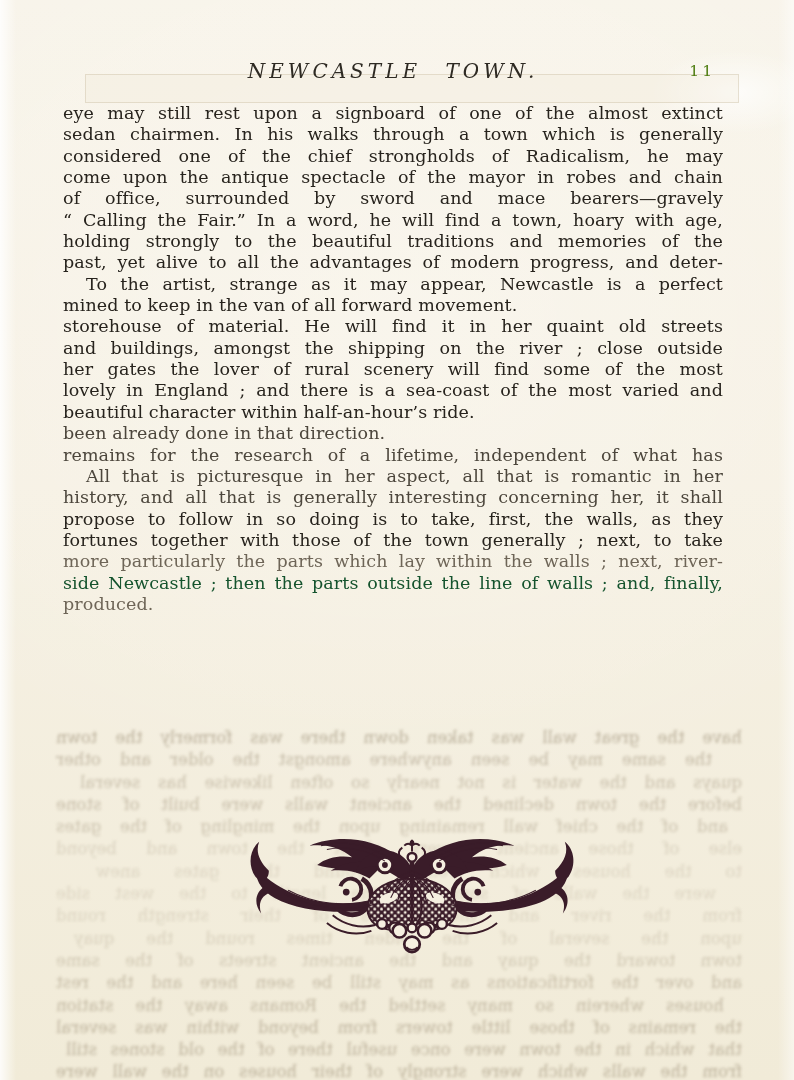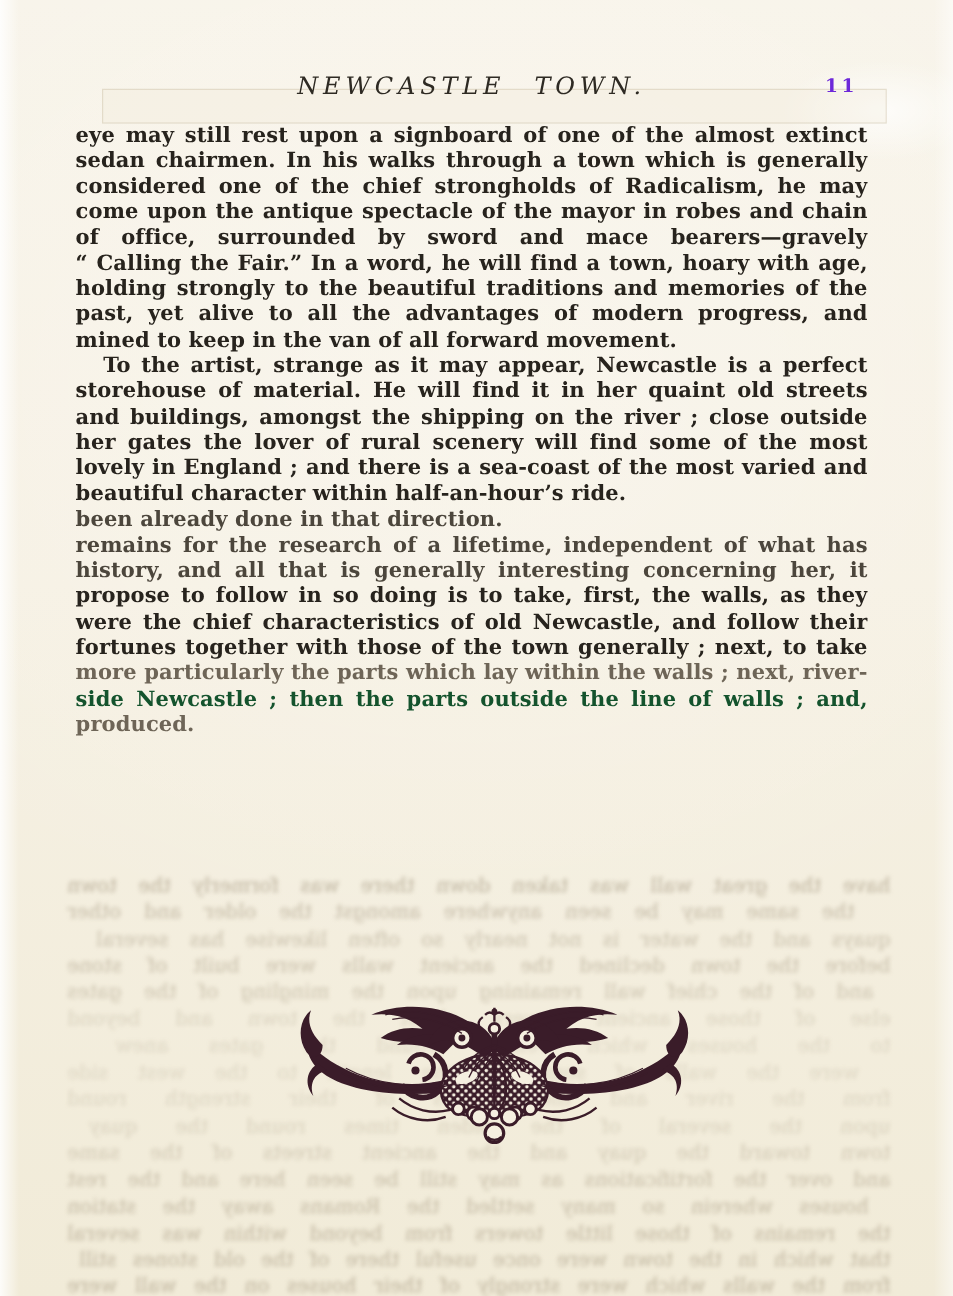--- a/index.html
+++ b/index.html
@@ -15,35 +15,35 @@
   }
   .page{position:absolute;inset:0;}
 
   
   .header{position:absolute;left:63px;top:58px;width:660px;height:30px;}
   .title{
     text-align:center;font-style:italic;font-size:20px;color:#2e2a23;
     letter-spacing:4px;word-spacing:14px;line-height:26px;
   }
   .pagenum{
-    position:absolute;right:8px;top:4px;font-size:15.5px;color:#6d28d9;letter-spacing:3px;font-weight:bold;
+    position:absolute;right:8px;top:4px;font-size:15.5px;color:#4d7c0f;letter-spacing:3px;
   }
   
   .headband{
     position:absolute;left:85px;top:74px;width:652px;height:27px;
     border:1px solid rgba(172,155,120,.25);
     background:rgba(238,231,212,.25);
     filter:blur(.4px);
   }
 
   
   .bodytext{position:absolute;left:63px;top:103px;width:660px;z-index:3;color:#27231d;}
   .ln{
     font-size:17.5px;height:21.35px;line-height:21.35px;overflow:hidden;
-    text-align:justify;text-align-last:justify;letter-spacing:.1px;font-weight:bold;
+    text-align:justify;text-align-last:justify;letter-spacing:.1px;
   }
   .ln.last{text-align-last:left;}
   .ln.ind{text-indent:23px;}
   .f1{color:#4c463c;}
   .f2{color:#6e6557;}
   .f3{color:#14532d;}
 
   
   .ghost{
     position:absolute;left:56px;top:727px;width:686px;z-index:1;
@@ -106,35 +106,35 @@
   <div class="bodytext">
 
     <div class="ln">eye may still rest upon a signboard of one of the almost extinct</div>
     <div class="ln">sedan chairmen.  In his walks through a town which is generally</div>
     <div class="ln">considered one of the chief strongholds of Radicalism, he may</div>
     <div class="ln">come upon the antique spectacle of the mayor in robes and chain</div>
     <div class="ln">of office, surrounded by sword and mace bearers—gravely</div>
     <div class="ln">“ Calling the Fair.”  In a word, he will find a town, hoary with age,</div>
     <div class="ln">holding strongly to the beautiful traditions and memories of the</div>
     <div class="ln">past, yet alive to all the advantages of modern progress, and deter-</div>
+    <div class="ln ind">To the artist, strange as it may appear, Newcastle is a perfect</div>
+
     <div class="ln last">mined to keep in the van of all forward movement.</div>
-
-    <div class="ln ind">To the artist, strange as it may appear, Newcastle is a perfect</div>
     <div class="ln">storehouse of material.  He will find it in her quaint old streets</div>
     <div class="ln">and buildings, amongst the shipping on the river ; close outside</div>
     <div class="ln">her gates the lover of rural scenery will find some of the most</div>
     <div class="ln">lovely in England ; and there is a sea-coast of the most varied and</div>
     <div class="ln last">beautiful character within half-an-hour’s ride.</div>
 
     <div class="ln last f1">been already done in that direction.</div>
     <div class="ln f1">remains for the research of a lifetime, independent of what has</div>
 
+    <div class="ln ind f1">All that is picturesque in her aspect, all that is romantic in her</div>
     <div class="ln f1">history, and all that is generally interesting concerning her, it shall</div>
     <div class="ln">propose to follow in so doing is to take, first, the walls, as they</div>
-    <div class="ln">were the chief characteristics of old Newcastle, and follow their</div>
     <div class="ln">fortunes together with those of the town generally ; next, to take</div>
     <div class="ln f2">more particularly the parts which lay within the walls ; next, river-</div>
     <div class="ln f3">side Newcastle ; then the parts outside the line of walls ; and, finally,</div>
     <div class="ln last f2">produced.</div>
   </div>
 
   <div class="ornament">
     <svg viewBox="0 0 340 122" width="330" height="118" xmlns="http://www.w3.org/2000/svg" aria-hidden="true">
       <defs>
         <pattern id="stip" width="7" height="7" patternUnits="userSpaceOnUse">

